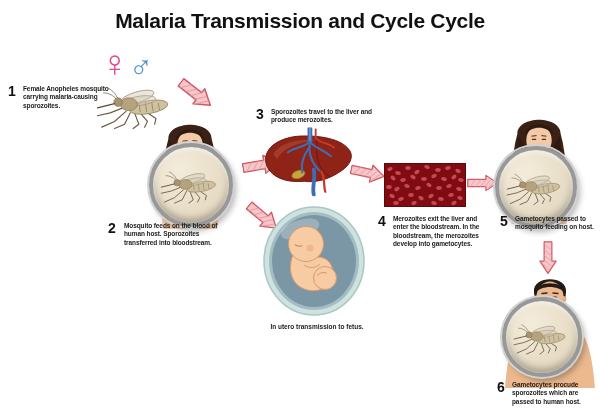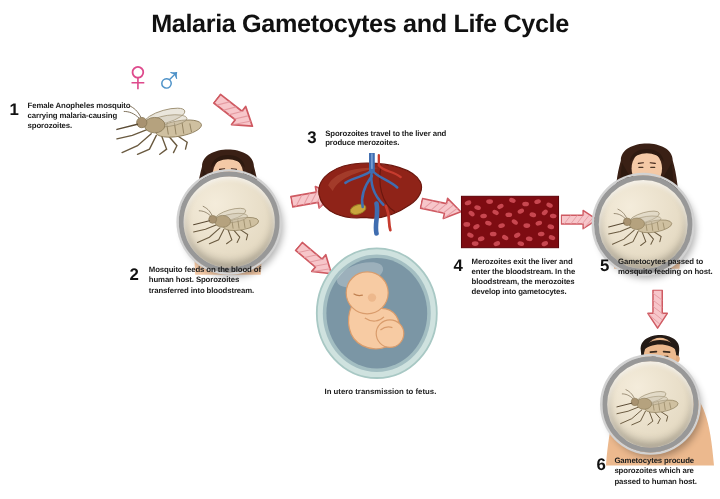--- a/index.html
+++ b/index.html
@@ -196,21 +196,21 @@
     </g>
     <circle cx="48" cy="43" r="3.5" fill="#edb88c"></circle>
     <path d="M33,40 Q36,42 40,41" stroke="#c08050" stroke-width="1" fill="none" stroke-linecap="round"></path>
     <path d="M42,60 C48,64 54,63 58,59" stroke="#d99c6c" stroke-width="1" fill="none"></path>
     <path d="M55,70 Q60,66 65,68" stroke="#d99c6c" stroke-width="1" fill="none"></path>
   </symbol>
 </svg>
 
 <div id="canvas">
 
-  <div class="abs title">Malaria Gametocytes and Life Cycle</div>
+  <div class="abs title">Malaria Transmission and Cycle Cycle</div>
 
   <div class="abs step-num" style="left:8px;top:84px;">1</div>
   <div class="abs step-text" style="left:23px;top:85px;width:92px;">Female Anopheles mosquito carrying malaria-causing sporozoites.</div>
 
   <div class="abs gender female" style="left:101px;top:45px;">♀</div>
   <div class="abs gender male" style="left:129px;top:50px;">♂</div>
 
   <div class="abs" style="left:93px;top:80px;width:86px;height:50px;">
     <svg viewBox="0 0 120 70" width="86" height="50">
         <use href="#sym-mosquito"></use>

